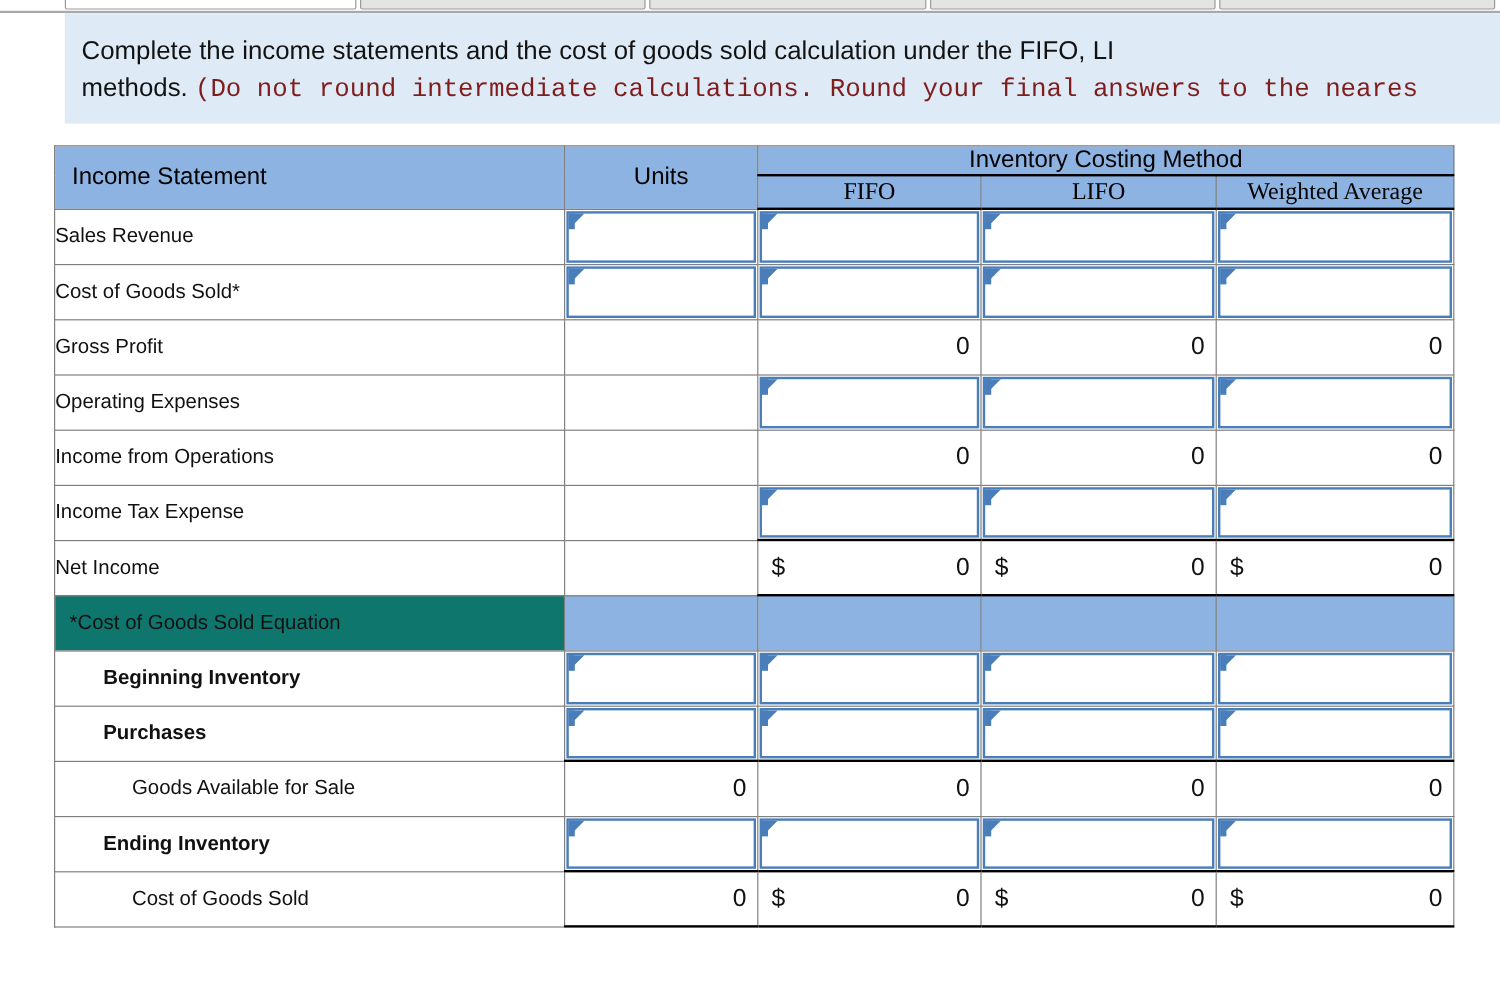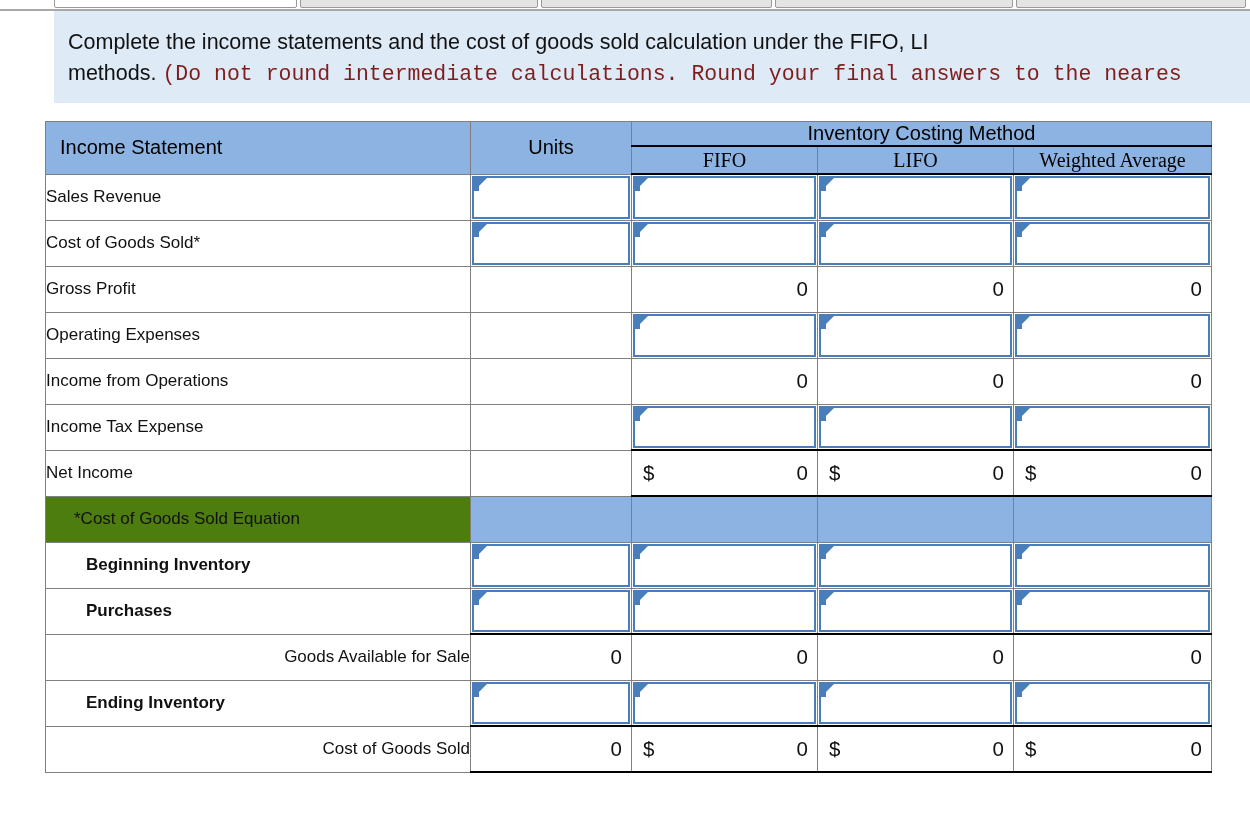--- a/index.html
+++ b/index.html
@@ -104,24 +104,24 @@
   }
 
   .rowlabel {
     font-size: 17px;
     color: #111111;
     text-align: left;
     padding-left: 14px;
     height: 46px;
   }
   .rowlabel.ind1 { padding-left: 40px; font-weight: bold; }
-  .rowlabel.ind2 { padding-left: 64px; text-align: right; }
+  .rowlabel.ind2 { padding-left: 64px; }
   .rowlabel.section {
-    background: #4d7c0f;
-    padding-left: 28px;
+    background: #0f766e;
+    padding-left: 12px;
   }
   td.sect-fill { background: #8db3e2; }
 
   .numcell {
     height: 46px;
     position: relative;
     font-size: 20.5px;
     color: #111111;
   }
   .numcell .val {

